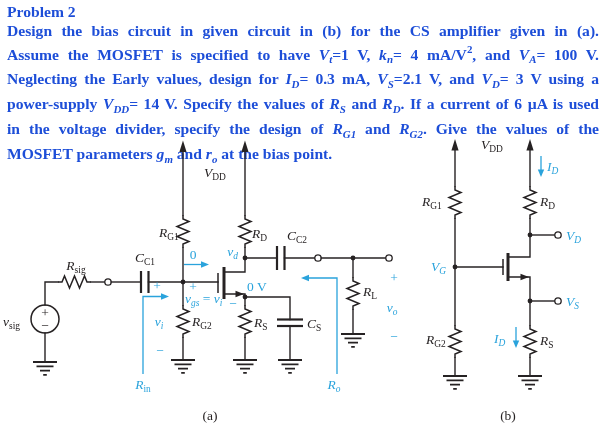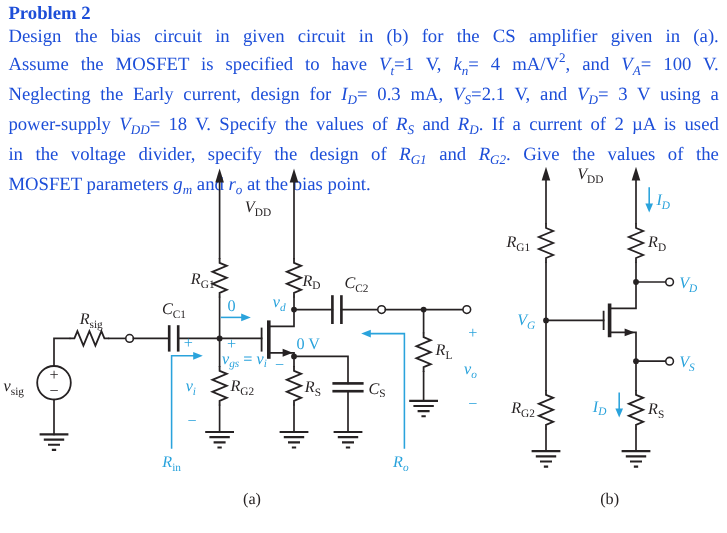--- a/index.html
+++ b/index.html
@@ -1,20 +1,20 @@
 <!DOCTYPE html>
 <html><head>
 <meta charset="utf-8">
 <style>
   html,body{margin:0;padding:0;background:#fff;}
   .page{position:relative;width:606px;height:444px;background:#fff;overflow:hidden;
         font-family:"Liberation Serif","DejaVu Serif",serif;color:#1d4ed8;}
   .problem{position:absolute;left:7px;top:2px;width:592px;font-size:15.6px;line-height:19px;}
   .ptitle{font-weight:bold;}
-  .tline{white-space:normal;}
+  .tline{white-space:normal;font-weight:bold;}
   .tline.j{text-align:justify;text-align-last:justify;}
   .seg.i{font-style:italic;}
   .seg.sub{font-size:70%;vertical-align:-20%;}
   .seg.sup{font-size:70%;vertical-align:35%;}
   #schematic{position:absolute;left:0;top:135px;}
   .wire{stroke:#262223;stroke-width:1.4;fill:none;stroke-linecap:square;}
   .comp{stroke:#262223;stroke-width:1.5;fill:none;stroke-linejoin:miter;}
   .plate{stroke:#262223;stroke-width:2.2;fill:none;stroke-linecap:butt;}
   .chan{stroke:#262223;stroke-width:3;fill:none;stroke-linecap:butt;}
   .gnd{stroke:#262223;stroke-width:1.8;fill:none;stroke-linecap:butt;}
@@ -28,22 +28,22 @@
 </head>
 <body>
 
 <div class="page">
 
   <div class="problem">
     <div class="ptitle">Problem 2</div>
     <div id="problem-lines">
         <div class="tline j"><span class="seg">Design the bias circuit in given circuit in (b)  for the CS amplifier given in  (a).</span></div>
         <div class="tline j"><span class="seg">Assume the MOSFET is specified to have </span><span class="seg i">V</span><span class="seg sub i">t</span><span class="seg">=1 V, </span><span class="seg i">k</span><span class="seg sub i">n</span><span class="seg">= 4 mA/V</span><span class="seg sup">2</span><span class="seg">, and </span><span class="seg i">V</span><span class="seg sub i">A</span><span class="seg">= 100 V.</span></div>
-        <div class="tline j"><span class="seg">Neglecting the Early current, design for </span><span class="seg i">I</span><span class="seg sub i">D</span><span class="seg">= 0.3 mA, </span><span class="seg i">V</span><span class="seg sub i">S</span><span class="seg">=2.1 V, and </span><span class="seg i">V</span><span class="seg sub i">D</span><span class="seg">= 3 V using a</span></div>
-        <div class="tline j"><span class="seg">power-supply </span><span class="seg i">V</span><span class="seg sub i">DD</span><span class="seg">= 18 V. Specify the values of </span><span class="seg i">R</span><span class="seg sub i">S</span><span class="seg"> and </span><span class="seg i">R</span><span class="seg sub i">D</span><span class="seg">. If a current of 2 µA is used</span></div>
+        <div class="tline j"><span class="seg">Neglecting the Early values, design for </span><span class="seg i">I</span><span class="seg sub i">D</span><span class="seg">= 0.3 mA, </span><span class="seg i">V</span><span class="seg sub i">S</span><span class="seg">=2.1 V, and </span><span class="seg i">V</span><span class="seg sub i">D</span><span class="seg">= 3 V using a</span></div>
+        <div class="tline j"><span class="seg">power-supply </span><span class="seg i">V</span><span class="seg sub i">DD</span><span class="seg">= 14 V. Specify the values of </span><span class="seg i">R</span><span class="seg sub i">S</span><span class="seg"> and </span><span class="seg i">R</span><span class="seg sub i">D</span><span class="seg">. If a current of 6 µA is used</span></div>
         <div class="tline j"><span class="seg">in the voltage divider, specify the design of </span><span class="seg i">R</span><span class="seg sub i">G1</span><span class="seg"> and </span><span class="seg i">R</span><span class="seg sub i">G2</span><span class="seg">. Give the values of the</span></div>
         <div class="tline"><span class="seg">MOSFET parameters </span><span class="seg i">g</span><span class="seg sub i">m</span><span class="seg"> and </span><span class="seg i">r</span><span class="seg sub i">o</span><span class="seg"> at the bias point.</span></div>
       </div>
   </div>
 
   <svg id="schematic" width="606" height="309" viewBox="0 135 606 309" xmlns="http://www.w3.org/2000/svg">
 
     <g>
 
       <g>

